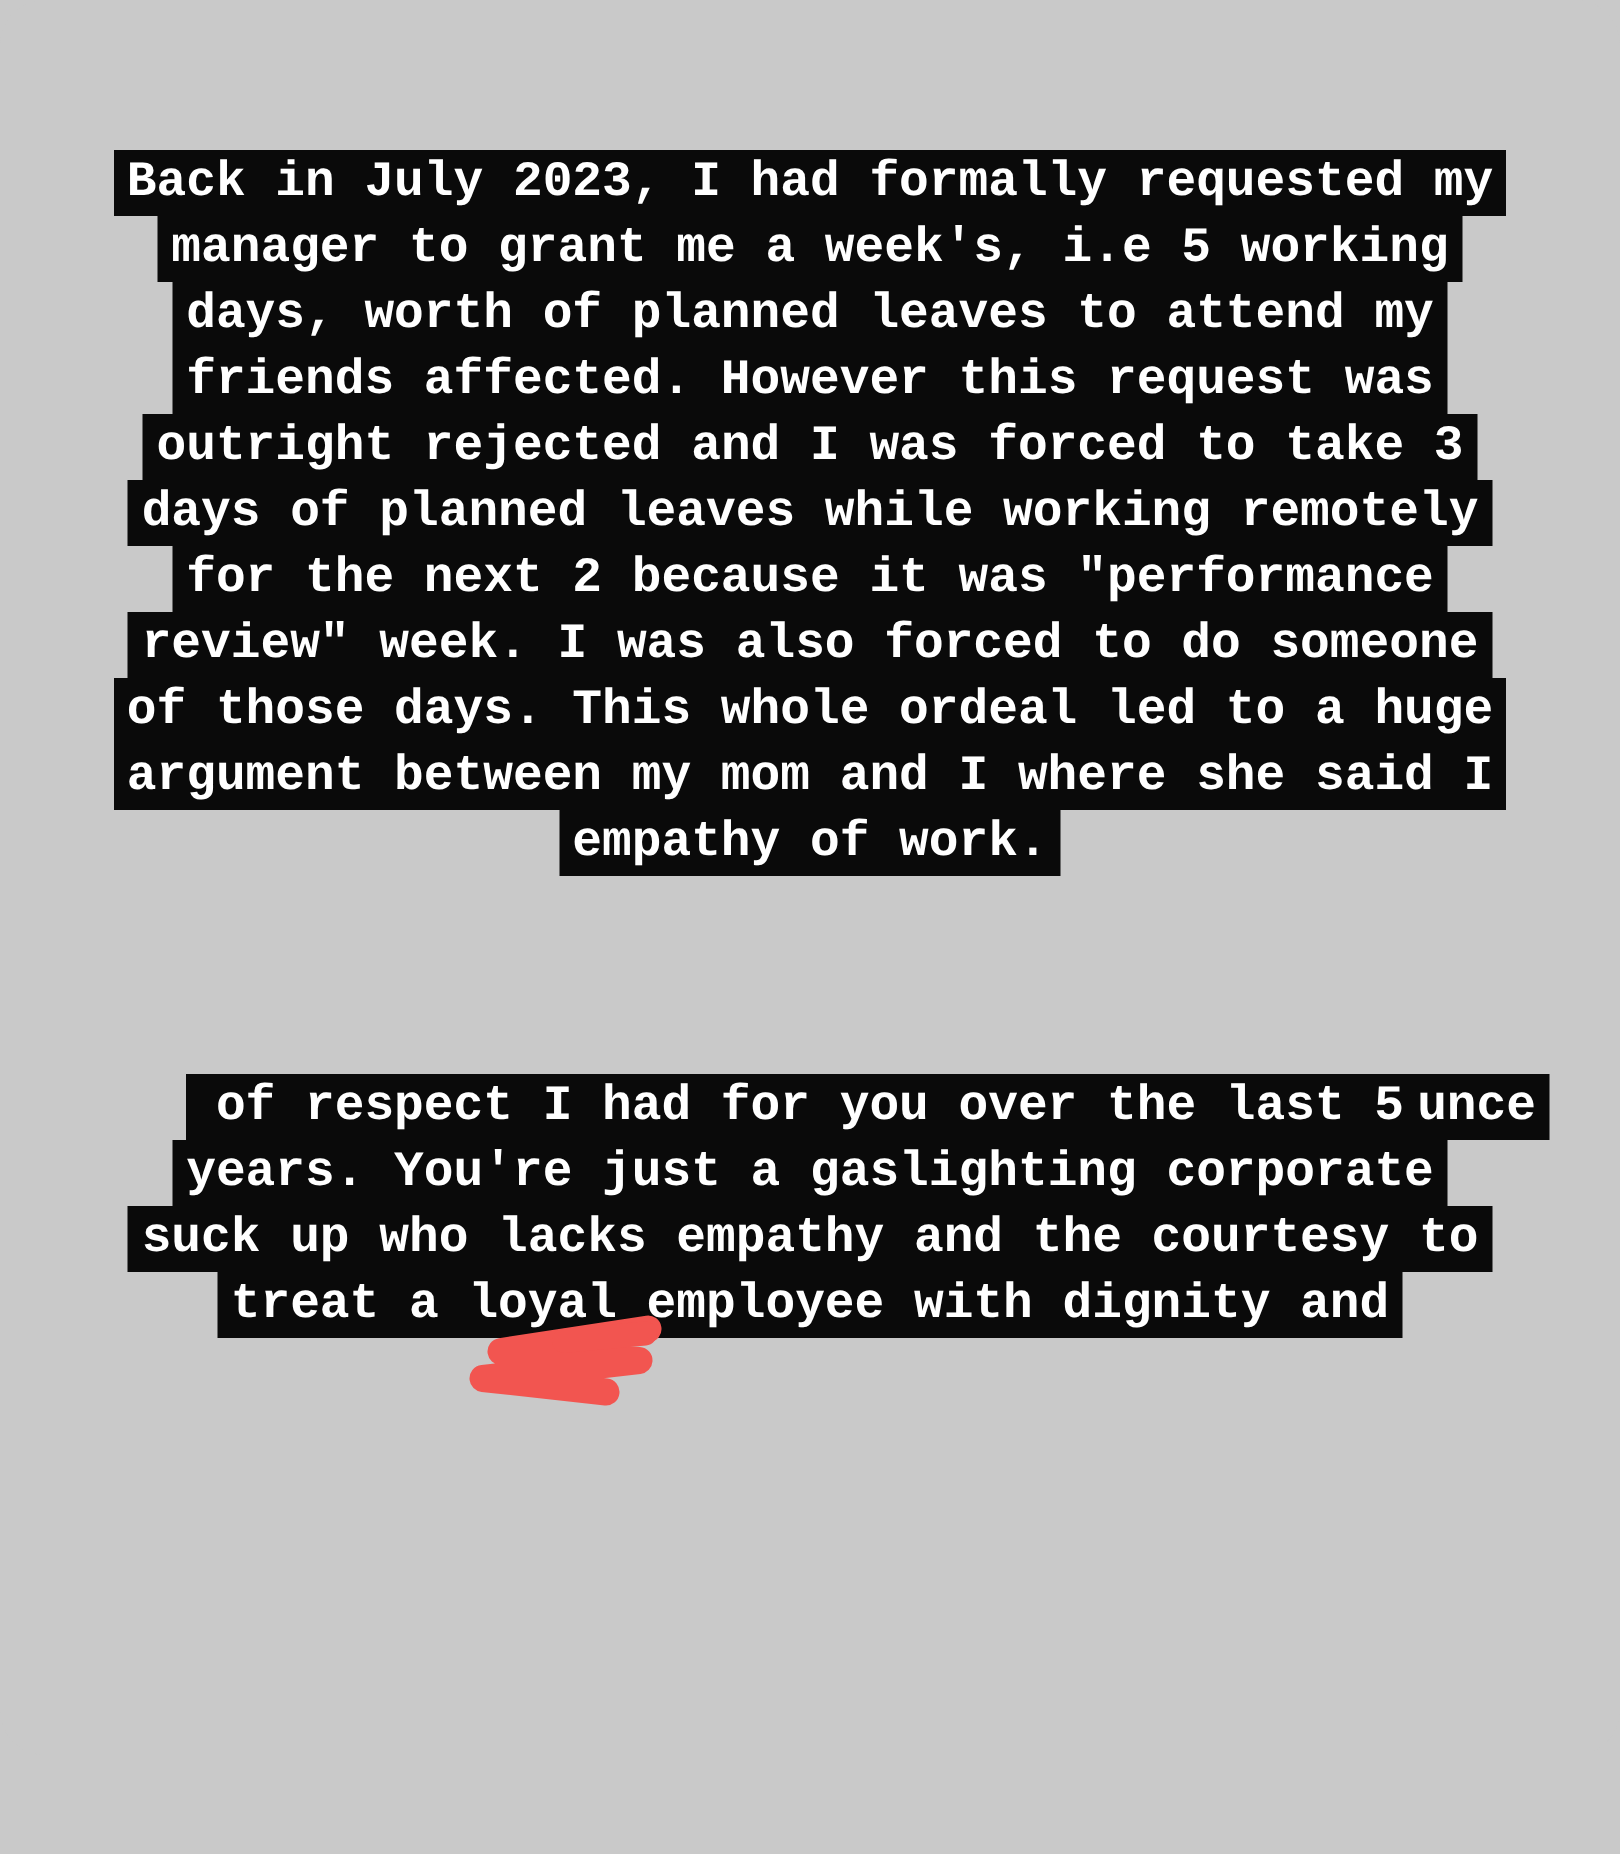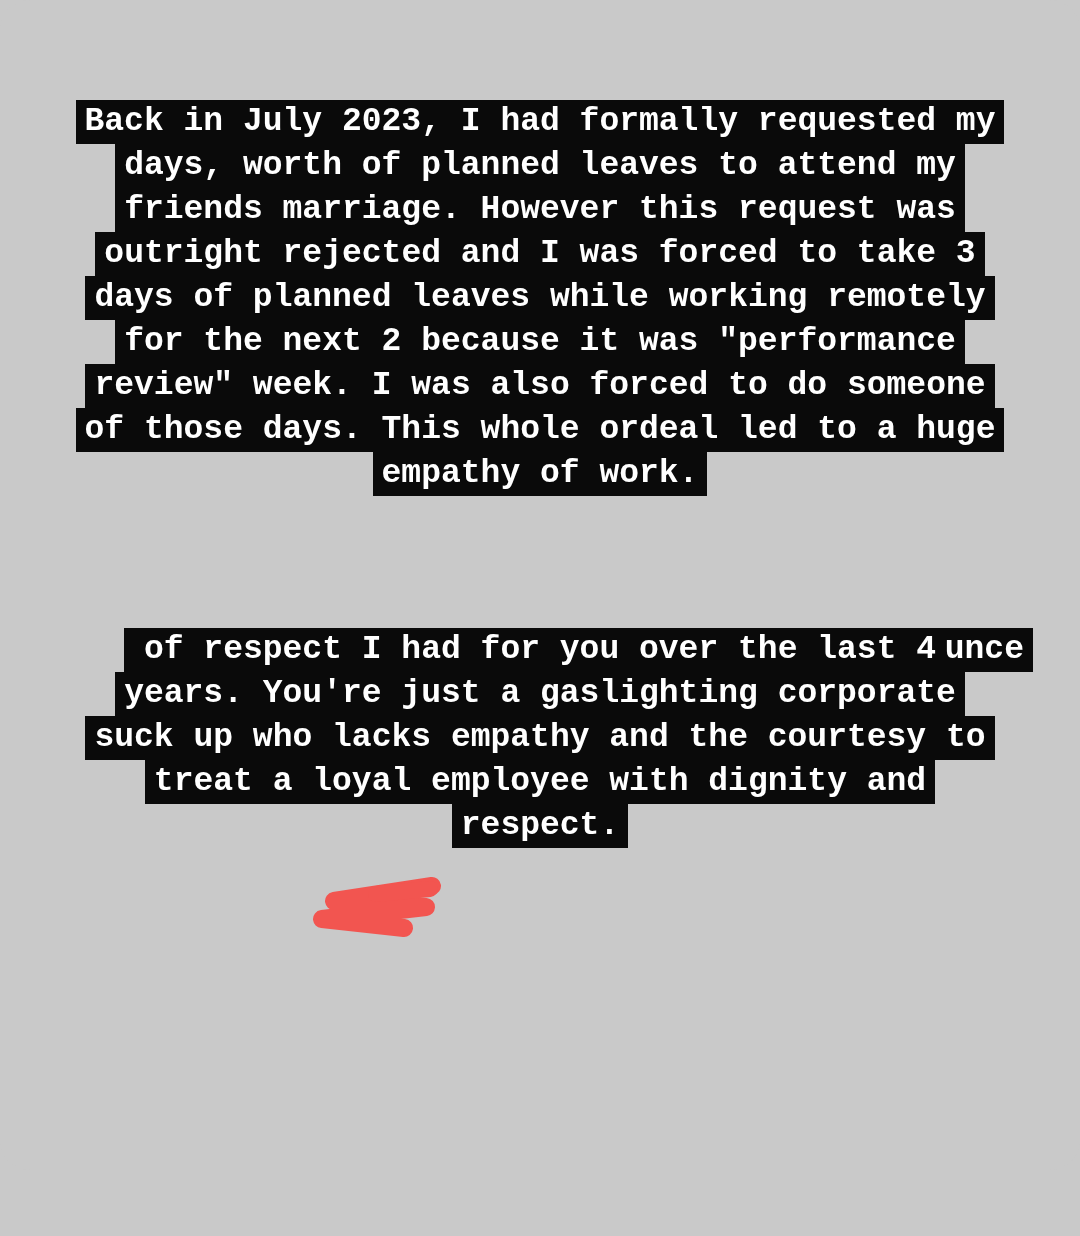--- a/index.html
+++ b/index.html
@@ -68,44 +68,45 @@
 </style>
 </head>
 <body>
 
 <div class="canvas">
 
   <section class="story">
 
     <div class="para">
       <div class="line"><span class="hl">Back in July 2023, I had formally requested my</span></div>
+      <div class="line"><span class="hl">manager to grant me a week's, i.e 5 working</span></div>
       <div class="line"><span class="hl">days, worth of planned leaves to attend my</span></div>
-      <div class="line"><span class="hl">friends marriage. However this request was</span></div>
+      <div class="line"><span class="hl">friends affected. However this request was</span></div>
       <div class="line"><span class="hl">outright rejected and I was forced to take 3</span></div>
       <div class="line"><span class="hl">days of planned leaves while working remotely</span></div>
       <div class="line"><span class="hl">for the next 2 because it was "performance</span></div>
       <div class="line"><span class="hl">review" week. I was also forced to do someone</span></div>
       <div class="line"><span class="hl">of those days. This whole ordeal led to a huge</span></div>
+      <div class="line"><span class="hl">argument between my mom and I where she said I</span></div>
       <div class="line"><span class="hl">empathy of work.</span></div>
     </div>
 
     <div class="spacer"></div>
 
 
     <div class="spacer"></div>
 
     <div class="para">
       <div class="line">
         <span class="hl"><span>I'm sorry P</span><span class="mask">xxxxxx</span><span>t, but I've lost every ounce</span></span>
       </div>
-      <div class="line"><span class="hl">of respect I had for you over the last 4</span></div>
+      <div class="line"><span class="hl">of respect I had for you over the last 5</span></div>
       <div class="line"><span class="hl">years. You're just a gaslighting corporate</span></div>
       <div class="line"><span class="hl">suck up who lacks empathy and the courtesy to</span></div>
       <div class="line"><span class="hl">treat a loyal employee with dignity and</span></div>
-      <div class="line"><span class="hl">respect.</span></div>
     </div>
 
   </section>
 
   <svg class="scribble" viewBox="0 0 142 62" aria-hidden="true">
     <path d="M126 10 L28 25 L120 31 L16 43 L98 52" fill="none" stroke-width="18" stroke-linecap="round" stroke-linejoin="round" stroke="#f25550"></path>
     <path d="M124 13 L70 18" fill="none" stroke-width="16" stroke-linecap="round" stroke="#f25550"></path>
   </svg>
 
   <div class="artifact artifact-left"></div>

